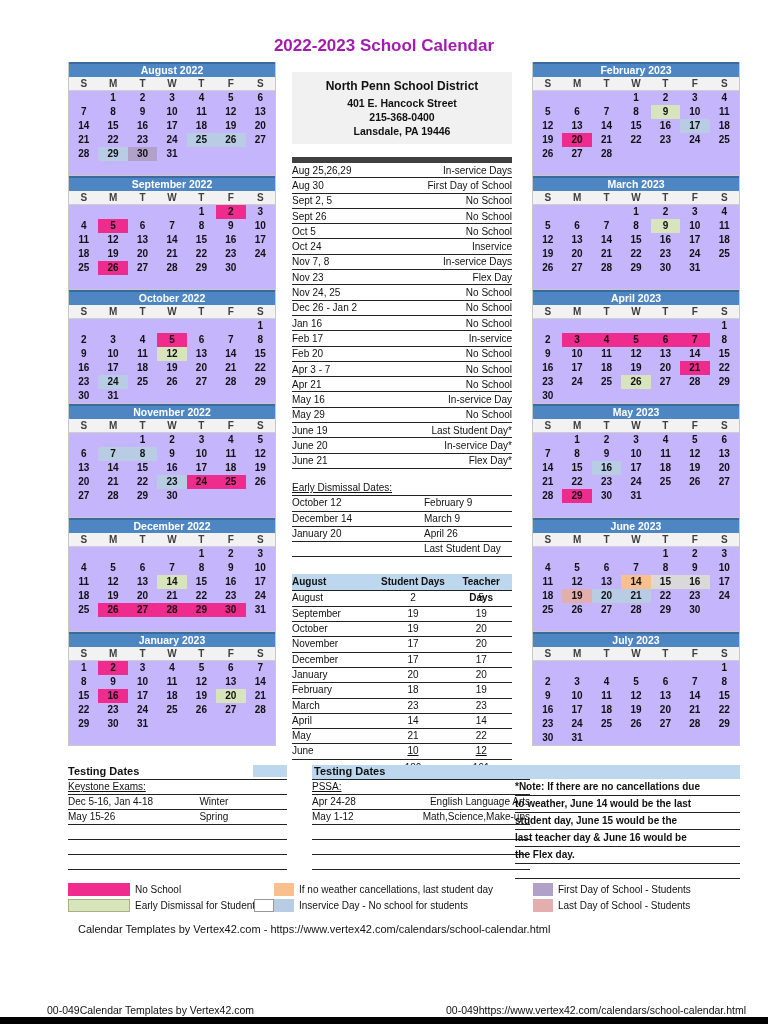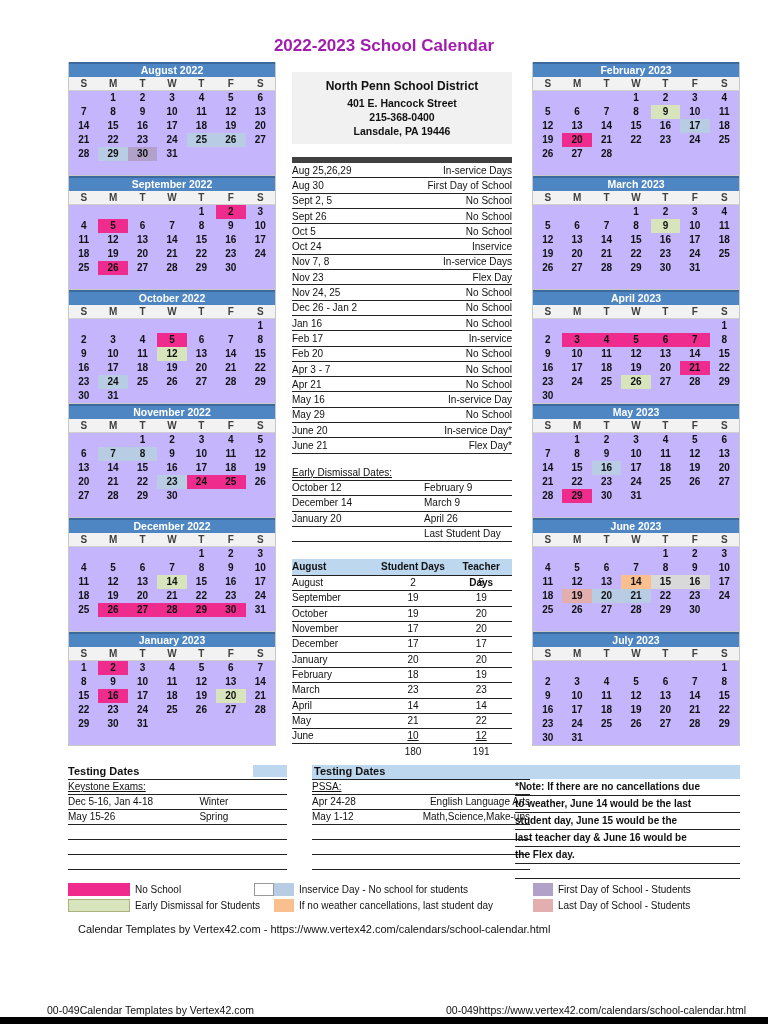--- a/index.html
+++ b/index.html
@@ -841,20 +841,24 @@
       </div>
       <div class="kd-row">
         <span class="kd-date">May 16</span>
         <span class="kd-label">In-service Day</span>
       </div>
       <div class="kd-row">
         <span class="kd-date">May 29</span>
         <span class="kd-label">No School</span>
       </div>
       <div class="kd-row">
+        <span class="kd-date">June 19</span>
+        <span class="kd-label">Last Student Day*</span>
+      </div>
+      <div class="kd-row">
         <span class="kd-date">June 20</span>
         <span class="kd-label">In-service Day*</span>
       </div>
       <div class="kd-row">
         <span class="kd-date">June 21</span>
         <span class="kd-label">Flex Day*</span>
       </div>
     </div>
 
   <div class="early">
@@ -1009,33 +1013,33 @@
         <span class="swatch sw-pink" style="background: rgb(239, 43, 141);"></span>
         <span class="lg-label">No School</span>
       </div>
       <div class="lg-row">
         <span class="swatch sw-green" style="background: rgb(216, 228, 188);"></span>
         <span class="lg-label">Early Dismissal for Students</span>
       </div>
     </div>
     <div class="legend-group legend-g2">
       <div class="lg-row">
+        <span class="swatch sw-orange-half">
+          <span class="half half-clear"></span>
+          <span class="half" style="background: rgb(250, 191, 143);"></span>
+        </span>
+        <span class="lg-label">If no weather cancellations, last student day</span>
+      </div>
+      <div class="lg-row">
         <span class="swatch sw-white-blue">
           <span class="half half-white"></span>
           <span class="half" style="background: rgb(184, 204, 228);"></span>
         </span>
         <span class="lg-label">Inservice Day - No school for students</span>
       </div>
-      <div class="lg-row">
-        <span class="swatch sw-orange-half">
-          <span class="half half-clear"></span>
-          <span class="half" style="background: rgb(250, 191, 143);"></span>
-        </span>
-        <span class="lg-label">If no weather cancellations, last student day</span>
-      </div>
     </div>
     <div class="legend-group legend-g3">
       <div class="lg-row">
         <span class="swatch sw-purple" style="background: rgb(177, 160, 199);"></span>
         <span class="lg-label">First Day of School - Students</span>
       </div>
       <div class="lg-row">
         <span class="swatch sw-rose" style="background: rgb(227, 174, 174);"></span>
         <span class="lg-label">Last Day of School - Students</span>
       </div>

